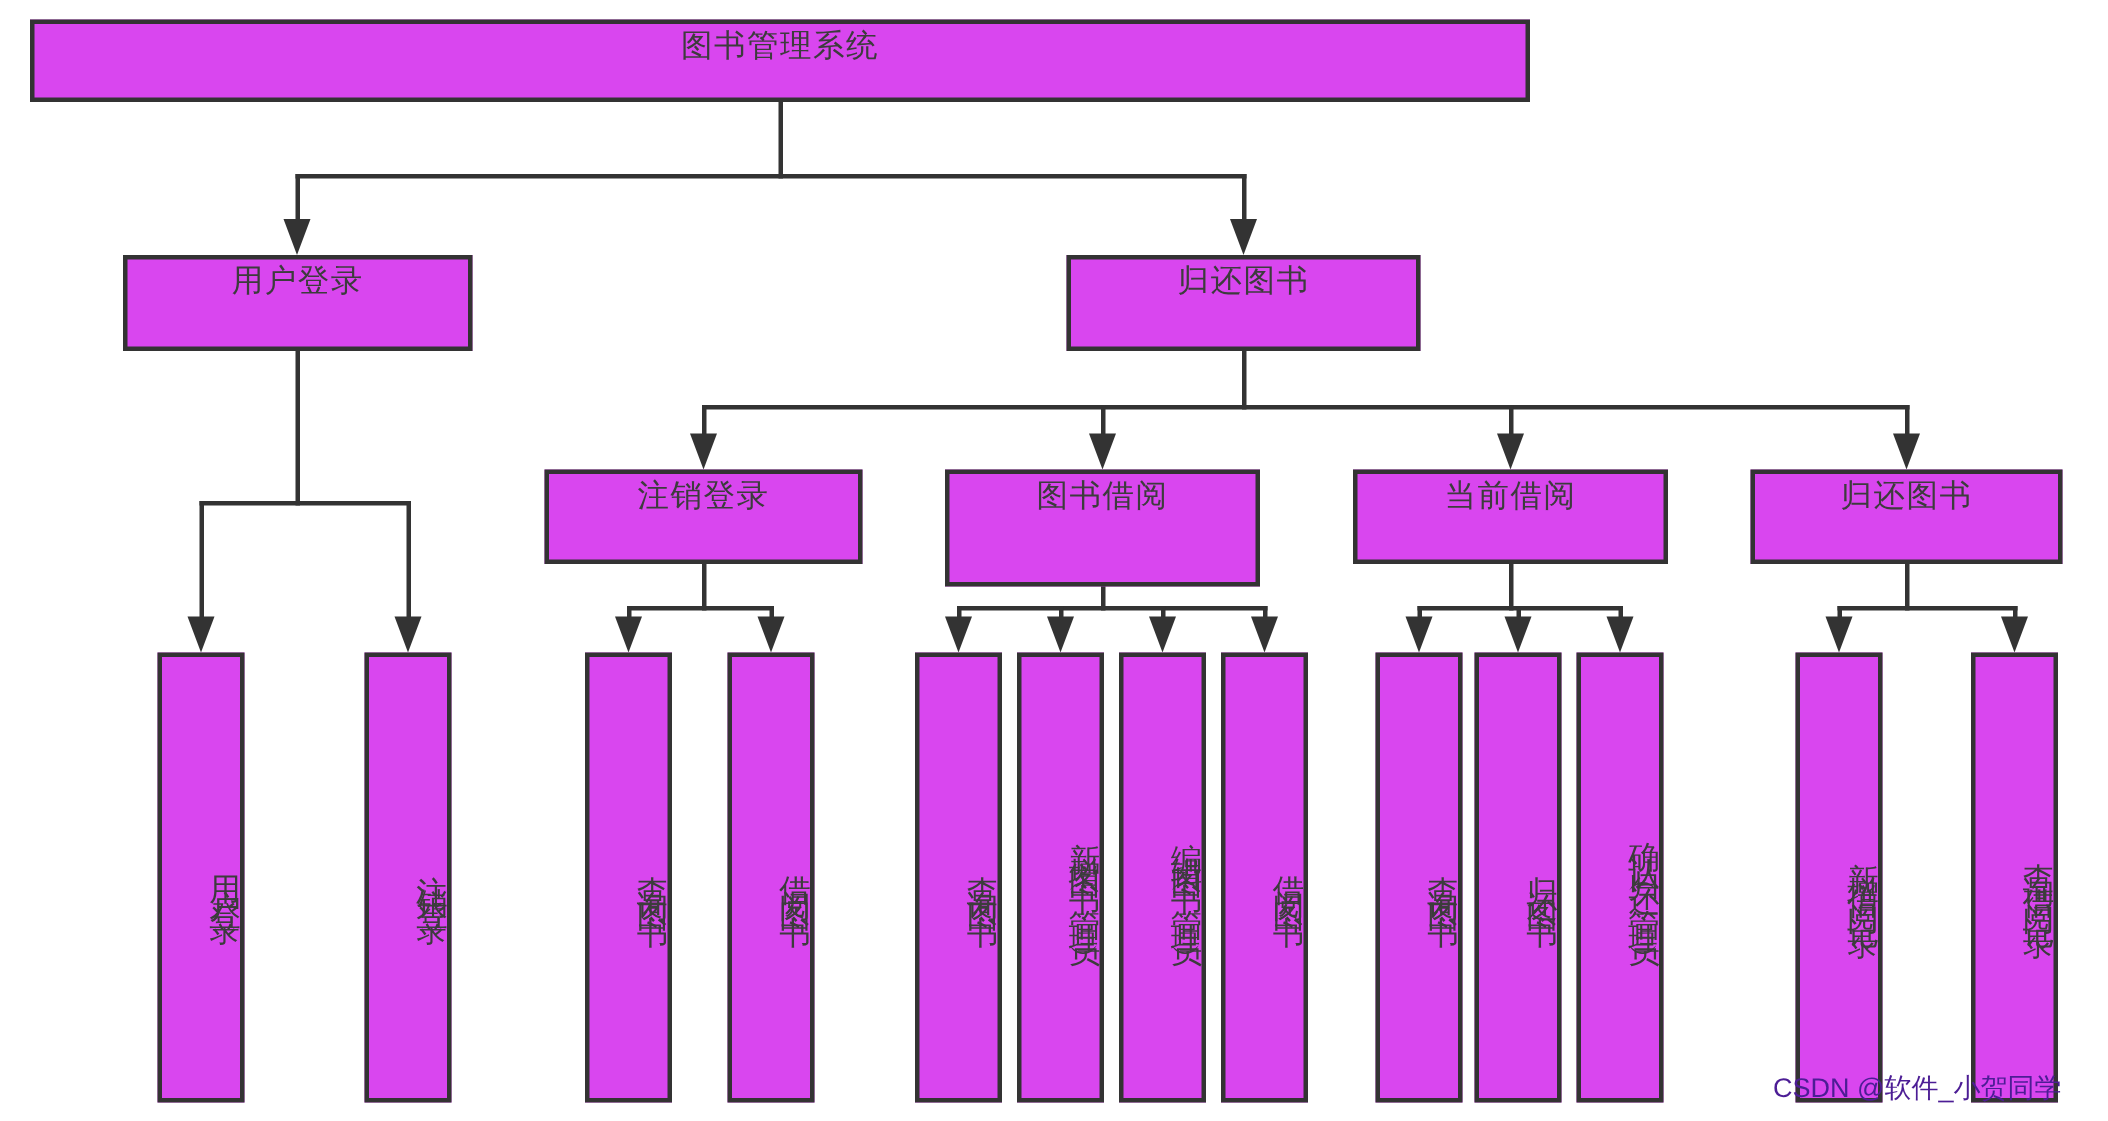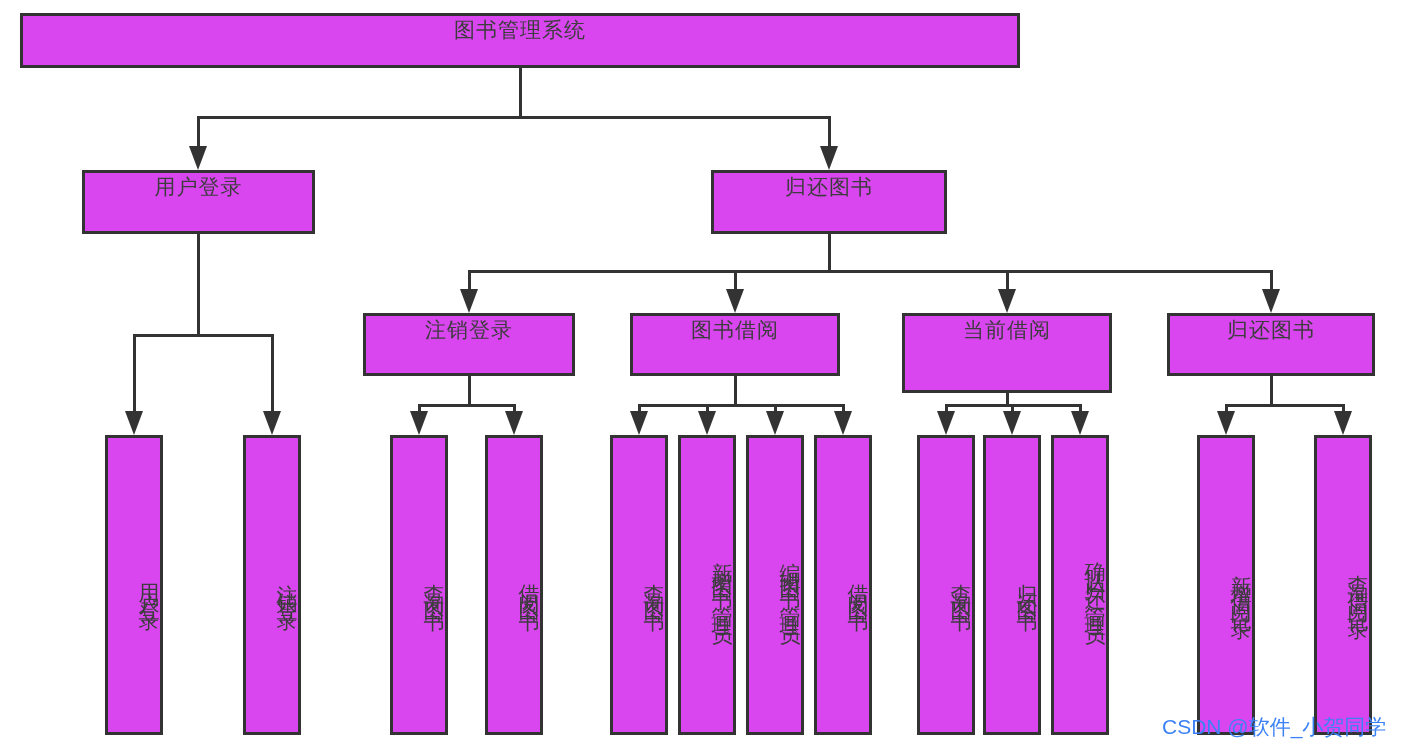--- a/index.html
+++ b/index.html
@@ -34,24 +34,25 @@
   .arrow{
     position:absolute;
     width:0;height:0;
     border-left:9px solid transparent;
     border-right:9px solid transparent;
     border-top:24px solid #333333;
     z-index:1;
   }
   .watermark{
     position:absolute;
-    color:#3b82f6;
-    font-size:21px;
+    color:#4c1d95;
+    font-size:18px;
     white-space:nowrap;
     z-index:5;
+    margin-left:20px;
   }
 </style>
 </head>
 <body>
 
 <div class="canvas">
 
   <div class="node node-h" style="left:20px;top:13px;width:1000px;height:55px;">
     <span>图书管理系统</span>
   </div>
@@ -61,25 +62,25 @@
   </div>
 
   <div class="node node-h" style="left:711px;top:170px;width:236px;height:64px;">
     <span>归还图书</span>
   </div>
 
   <div class="node node-h" style="left:363px;top:313px;width:212px;height:63px;">
     <span>注销登录</span>
   </div>
 
-  <div class="node node-h" style="left:630px;top:313px;width:210px;height:63px;">
+  <div class="node node-h" style="left:630px;top:313px;width:210px;height:78px;">
     <span>图书借阅</span>
   </div>
 
-  <div class="node node-h" style="left:902px;top:313px;width:210px;height:80px;">
+  <div class="node node-h" style="left:902px;top:313px;width:210px;height:63px;">
     <span>当前借阅</span>
   </div>
 
   <div class="node node-h" style="left:1167px;top:313px;width:208px;height:63px;">
     <span>归还图书</span>
   </div>
 
   <div class="node node-v" style="left:105px;top:435px;width:58px;height:300px;">
     <span>用户登录</span>
   </div>

